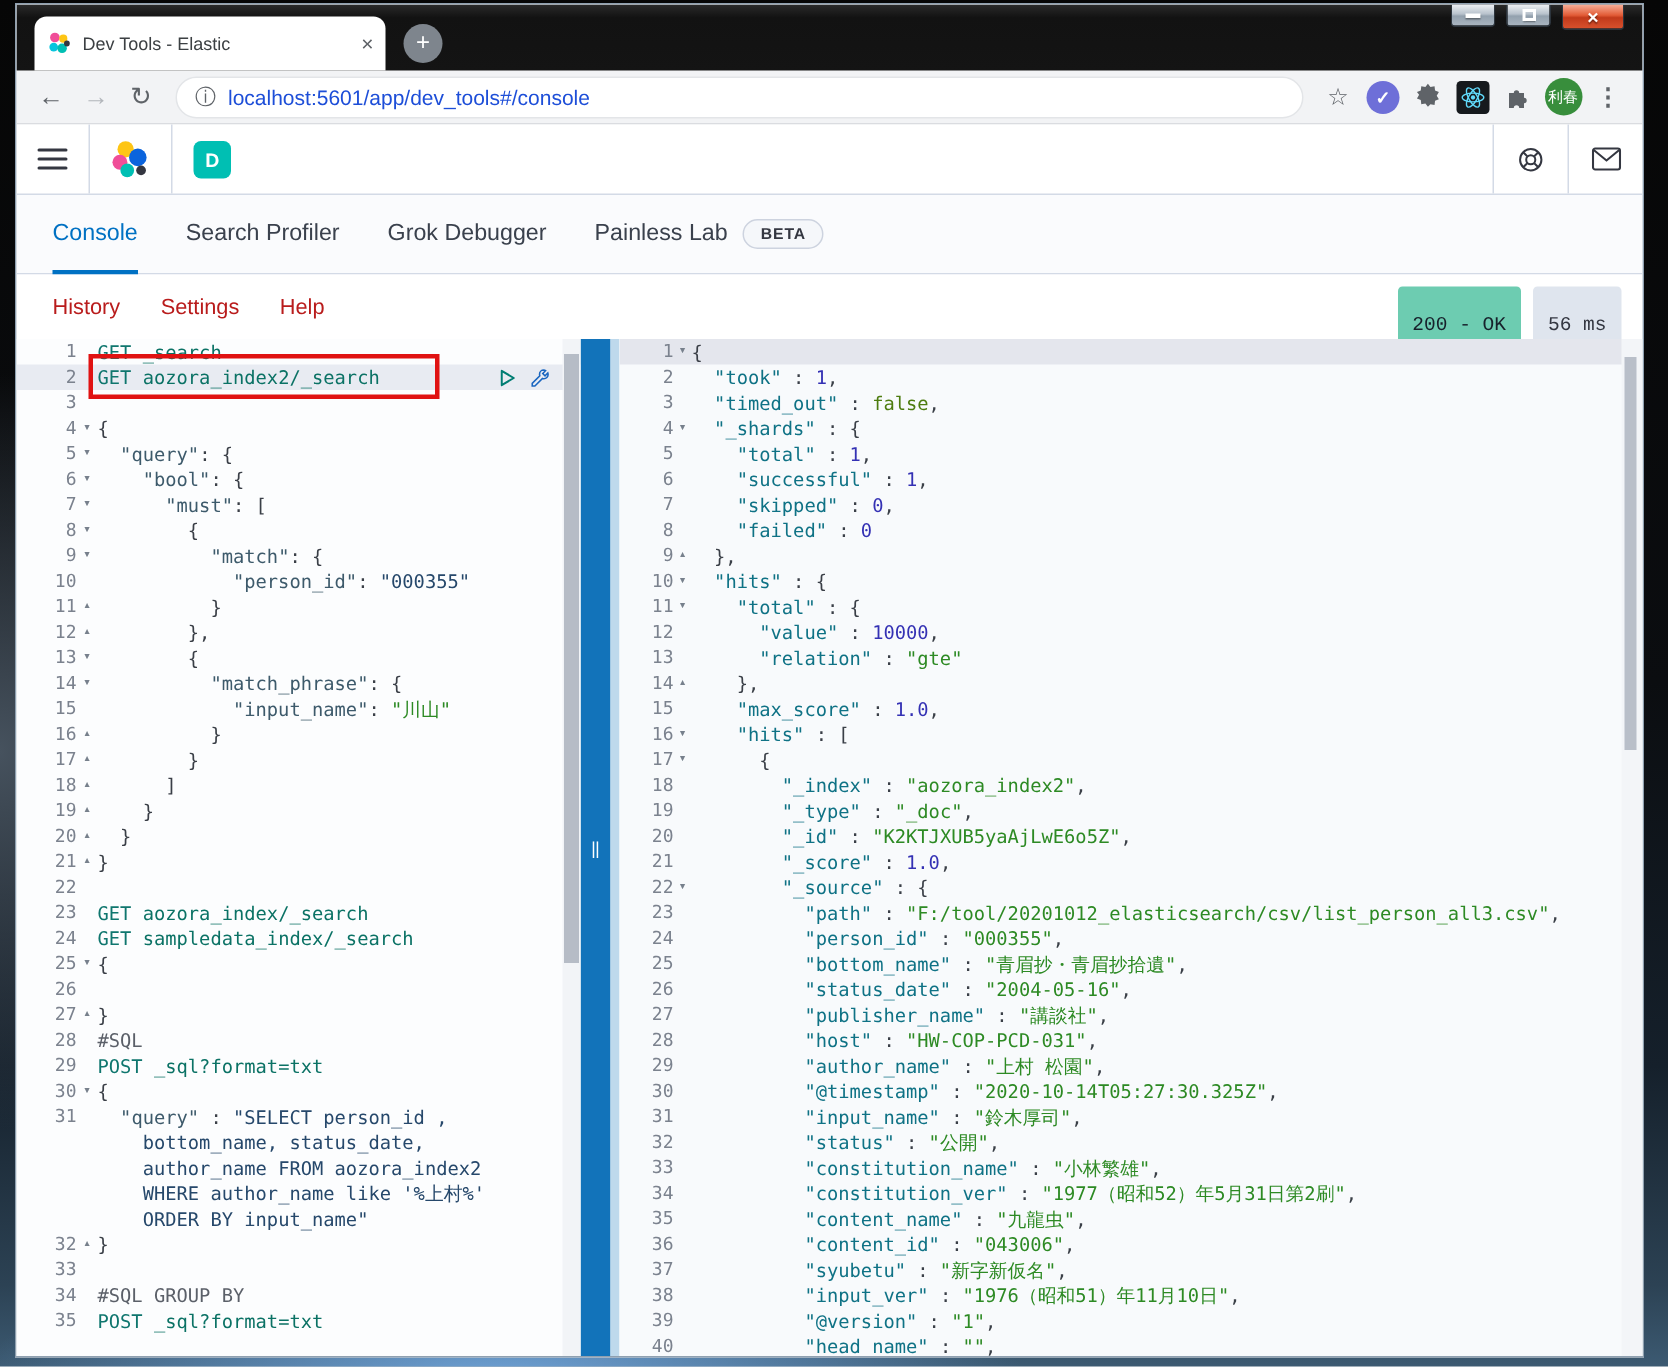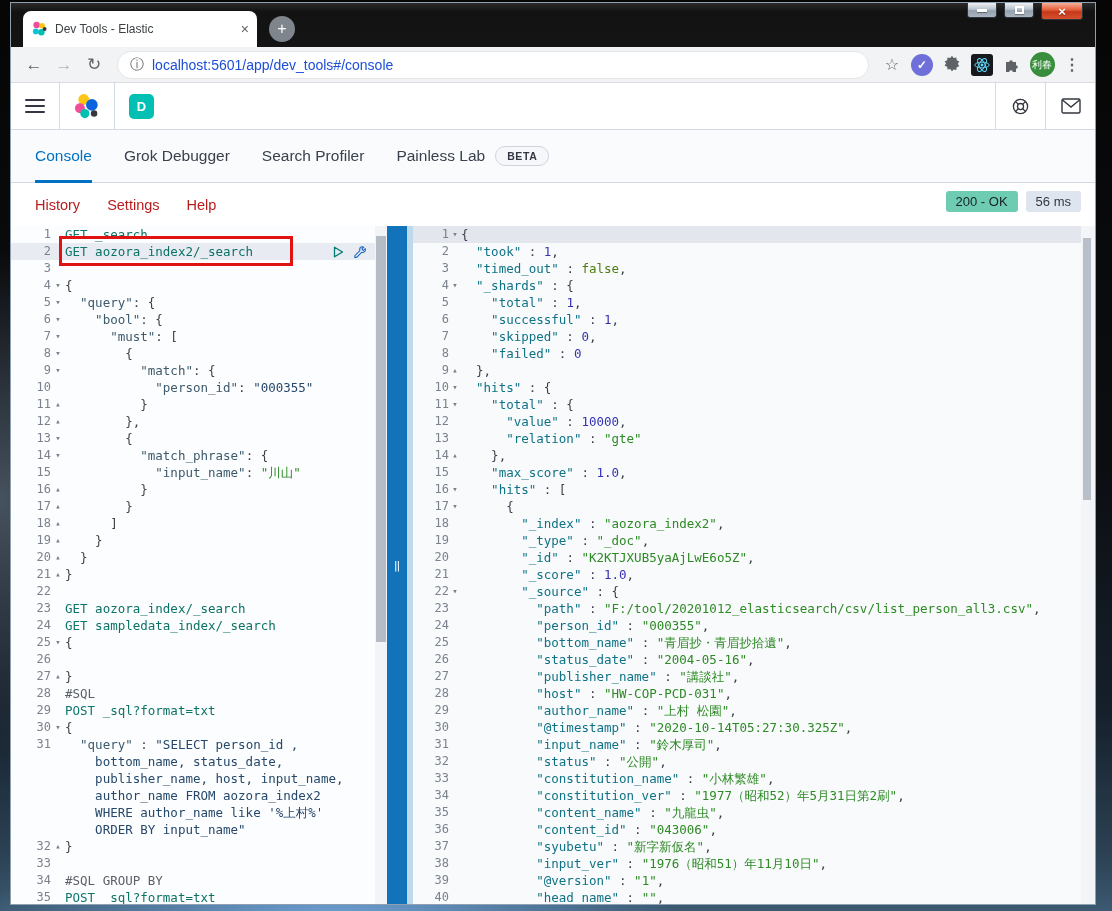--- a/index.html
+++ b/index.html
@@ -65,21 +65,21 @@
   .kb-tabs { height:53px; background:#fafbfd; border-bottom:1px solid #d3dae6; display:flex; align-items:center; padding:0 24px; gap:32px; }
   .app-tab { font-size:15.5px; color:#3a414d; position:relative; height:100%; display:flex; align-items:center; gap:10px; }
   .app-tab.active { color:#0071c3; }
   .app-tab.active::after { content:""; position:absolute; left:0; right:0; bottom:-1px; height:3px; background:#0071c3; }
   .beta-pill { font-size:10.5px; font-weight:bold; letter-spacing:.6px; color:#343741; background:#f5f7fa;
     border:1px solid #cdd3df; border-radius:11px; padding:3px 11px; }
   
   .kb-subbar { height:43px; display:flex; align-items:center; padding:0 24px; gap:27px; background:#fff; position:relative; }
   .sub-link { font-size:14.5px; color:#b91c1c; }
   .badges { position:absolute; right:14px; top:8px; display:flex; gap:8px; }
-  .badge { font-size:13px; border-radius:3px; padding:3px 10px; }
+  .badge { font-size:13px; border-radius:3px; padding:18px 10px;font-family:Liberation Mono, monospace; }
   .badge.ok { background:#6dccb1; color:#17212b; }
   .badge.ms { background:#dfe5ee; color:#343741; }
   
   .editors { height:678px; display:flex; position:relative; background:#fff; }
   .panel { position:relative; overflow:hidden; }
   .left-ed { width:376px; background:#fcfdfe; }
   .resp-ed { flex:1; background:#f8fafc; }
   .ed-row { display:flex; height:17px; line-height:17px; font-family:"DejaVu Sans Mono", monospace; }
   .ed-row.hl-left { background:#e8ebf2; }
   .ed-row.hl-resp { background:#e4e6ed; }
@@ -218,24 +218,24 @@
         </svg>
       </div>
     </div>
   </div>
 
   <div class="kb-tabs">
     <div class="app-tab active">
         <span>Console</span>
       </div>
     <div class="app-tab">
+        <span>Search Profiler</span>
+      </div>
+    <div class="app-tab">
         <span>Grok Debugger</span>
-      </div>
-    <div class="app-tab">
-        <span>Search Profiler</span>
       </div>
     <div class="app-tab">
       <span>Painless Lab</span>
       <span class="beta-pill">BETA</span>
     </div>
   </div>
 
   <div class="kb-subbar">
     <span class="sub-link">History</span>
     <span class="sub-link">Settings</span>
@@ -401,25 +401,20 @@
           </div>
           <div class="ed-row">
             <span class="ln">31</span>
             <span class="fw"></span>
             <span class="code"><span>  </span><span class="tk-lk">"query"</span><span> : </span><span class="tk-ds">"SELECT person_id ,</span></span>
           </div>
           <div class="ed-row">
             <span class="ln"></span>
             <span class="fw"></span>
             <span class="code"><span>    </span><span class="tk-ds">bottom_name, status_date,</span></span>
-          </div>
-          <div class="ed-row">
-            <span class="ln"></span>
-            <span class="fw"></span>
-            <span class="code"><span>    </span><span class="tk-ds">publisher_name, host, input_name,</span></span>
           </div>
           <div class="ed-row">
             <span class="ln"></span>
             <span class="fw"></span>
             <span class="code"><span>    </span><span class="tk-ds">author_name FROM aozora_index2</span></span>
           </div>
           <div class="ed-row">
             <span class="ln"></span>
             <span class="fw"></span>
             <span class="code"><span>    </span><span class="tk-ds">WHERE author_name like '%上村%'</span></span>

